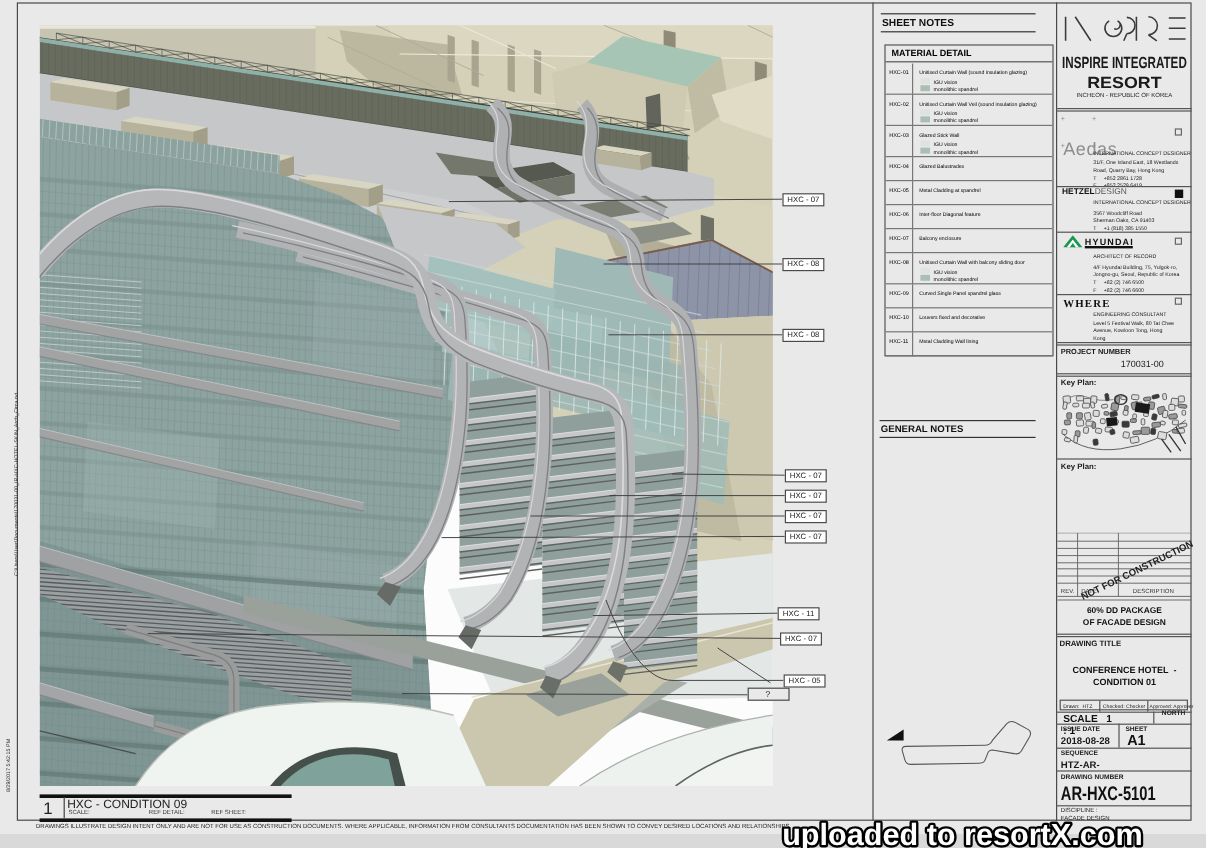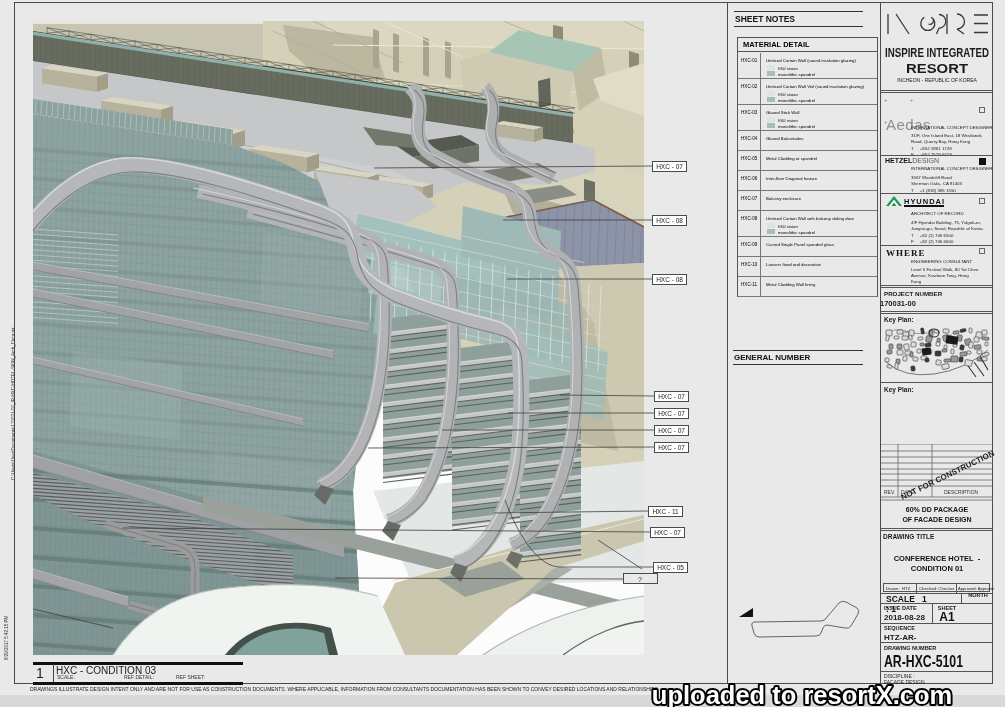--- a/index.html
+++ b/index.html
@@ -438,21 +438,21 @@
       </div>
       <div style="position:absolute;left:0;top:219px;width:139px;height:20px;border-bottom:1px solid #777">
         <div style="position:absolute;left:0;top:0;width:23px;height:20px;border-right:1px solid #777;font-size:4.6px;padding:5px 0 0 3px">HXC-10</div>
         <div style="position:absolute;left:28px;top:5px;width:110px;font-size:4.3px;line-height:5px;white-space:nowrap">Louvers fixed and decorative</div>
       </div>
       <div style="position:absolute;left:0;top:239px;width:139px;height:20px;border-bottom:1px solid #777">
         <div style="position:absolute;left:0;top:0;width:23px;height:20px;border-right:1px solid #777;font-size:4.6px;padding:5px 0 0 3px">HXC-11</div>
         <div style="position:absolute;left:28px;top:5px;width:110px;font-size:4.3px;line-height:5px;white-space:nowrap">Metal Cladding Wall lining</div>
       </div>
     </div>
-<div style="position:absolute;left:733px;top:350px;width:130px;border-top:1.5px solid #333;border-bottom:1.5px solid #333;font-weight:bold;font-size:8px;padding:2px 0 2px 1px;color:#111">GENERAL NUMBER</div>
+<div style="position:absolute;left:733px;top:350px;width:130px;border-top:1.5px solid #333;border-bottom:1.5px solid #333;font-weight:bold;font-size:8px;padding:2px 0 2px 1px;color:#111">GENERAL NOTES</div>
 <svg style="position:absolute;left:733px;top:600px" width="130" height="45" viewBox="0 0 130 45">
 <polygon points="6,17 20,8 20,17" fill="#111"></polygon>
 <path d="M 22,22 L 88,21 Q 92,21 94,17 L 106,3 Q 109,0 113,2 L 124,8 Q 127,10 125,14 L 118,26 Q 116,29 112,28 L 94,25 Q 91,25 90,28 L 88,33 Q 87,36 83,36 L 26,37 Q 22,37 21,33 L 19,26 Q 18,22 22,22 Z" fill="none" stroke="#555" stroke-width="0.9"></path>
 </svg>
 
 <svg style="position:absolute;left:884px;top:13px" width="106" height="22" viewBox="0 0 106 22">
 <g stroke="#3a3a3a" stroke-width="1.3" fill="none">
 <path d="M 4,1 L 4,21"></path>
 <path d="M 12,1 L 25,21"></path>
 <path d="M 47.3,4.4 A 7,7 0 1 1 40.3,4.4 M 47.3,4.4 A 3.3,3.3 0 0 1 44.5,11"></path>
@@ -504,21 +504,21 @@
     <div style="position:absolute;left:880px;top:245px;width:113px;border-top:1px solid #555"></div>
     <div style="position:absolute;left:886px;top:248px;font-size:9px;font-weight:bold;font-family:'Liberation Serif',serif;color:#111;letter-spacing:1px">WHERE</div>
     <div style="position:absolute;left:979px;top:248px;width:6px;height:6px;border:0.8px solid #666"></div>
     <div style="position:absolute;left:911px;top:259.0px;font-size:4.4px;font-weight:normal;color:#1a1a1a;white-space:nowrap">ENGINEERING  CONSULTANT</div>
     <div style="position:absolute;left:911px;top:267.0px;font-size:4.4px;font-weight:normal;color:#1a1a1a;white-space:nowrap">Level 5 Festival Walk, 80 Tat Chee</div>
     <div style="position:absolute;left:911px;top:273.2px;font-size:4.4px;font-weight:normal;color:#1a1a1a;white-space:nowrap">Avenue, Kowloon Tong, Hong</div>
     <div style="position:absolute;left:911px;top:279.4px;font-size:4.4px;font-weight:normal;color:#1a1a1a;white-space:nowrap">Kong</div>
     <div style="position:absolute;left:880px;top:285px;width:113px;border-top:1px solid #555"></div>
     <div style="position:absolute;left:880px;top:287px;width:113px;border-top:1px solid #555"></div>
     <div style="position:absolute;left:884px;top:290.0px;font-size:6.2px;font-weight:bold;color:#1a1a1a;white-space:nowrap">PROJECT NUMBER</div>
-    <div style="position:absolute;left:880px;top:299.0px;font-size:7.5px;font-weight:bold;color:#1a1a1a;white-space:nowrap">170031-00</div>
+    <div style="position:absolute;left:934px;top:299.0px;font-size:7.5px;font-weight:normal;color:#1a1a1a;white-space:nowrap">170031-00</div>
     <div style="position:absolute;left:880px;top:311px;width:113px;border-top:1px solid #555"></div>
     <div style="position:absolute;left:880px;top:313px;width:113px;border-top:1px solid #555"></div>
     <div style="position:absolute;left:884px;top:316.0px;font-size:6.5px;font-weight:bold;color:#1a1a1a;white-space:nowrap">Key Plan:</div>
     <svg style="position:absolute;left:884px;top:324px" width="106" height="56" viewBox="0 0 106 56">
       <path d="M 2,10 Q 12,3 22,7 T 44,9" fill="none" stroke="#444" stroke-width="0.5"></path>
       <path d="M 2,38 Q 20,54 50,50 Q 80,46 104,26" fill="none" stroke="#444" stroke-width="0.7"></path>
       <rect x="2" y="6" width="6" height="6" rx="1" fill="#dddddd" stroke="#3a3a3a" stroke-width="0.6" transform="rotate(-6 5.0 9.0)"></rect>
       <rect x="2" y="11" width="3" height="6" rx="1" fill="#dddddd" stroke="#3a3a3a" stroke-width="0.6" transform="rotate(9 3.5 14.0)"></rect>
       <rect x="5" y="20" width="4" height="5" rx="1" fill="#9a9a9a" stroke="#3a3a3a" stroke-width="0.6" transform="rotate(-2 7.0 22.5)"></rect>
       <rect x="3" y="26" width="5" height="4" rx="1" fill="#9a9a9a" stroke="#3a3a3a" stroke-width="0.6" transform="rotate(-3 5.5 28.0)"></rect>
@@ -643,21 +643,21 @@
       <text x="1" y="17" font-family="Liberation Sans" font-weight="bold" font-size="16.5" fill="#111" textLength="79" lengthAdjust="spacingAndGlyphs">AR-HXC-5101</text>
     </svg>
     <div style="position:absolute;left:880px;top:671px;width:113px;border-top:1px solid #555"></div>
     <div style="position:absolute;left:884px;top:673.0px;font-size:5px;font-weight:normal;color:#1a1a1a;white-space:nowrap">DISCIPLINE :</div>
     <div style="position:absolute;left:884px;top:678.8px;font-size:5px;font-weight:normal;color:#1a1a1a;white-space:nowrap">FACADE DESIGN</div>
 
 <div style="position:absolute;left:33px;top:662px;width:210px;height:2.5px;background:#111"></div>
 <div style="position:absolute;left:33px;top:682px;width:210px;height:2.5px;background:#111"></div>
 <div style="position:absolute;left:36px;top:665px;font-size:14px;color:#222">1</div>
 <div style="position:absolute;left:53px;top:664px;height:18px;border-left:1px solid #444"></div>
-<div style="position:absolute;left:56px;top:664.5px;font-size:10px;color:#222;white-space:nowrap">HXC - CONDITION 03</div>
+<div style="position:absolute;left:56px;top:664.5px;font-size:10px;color:#222;white-space:nowrap">HXC - CONDITION 09</div>
 <div style="position:absolute;left:57px;top:674px;font-size:5px;color:#333">SCALE:</div>
 <div style="position:absolute;left:124px;top:674px;font-size:5px;color:#333">REF DETAIL:</div>
 <div style="position:absolute;left:176px;top:674px;font-size:5px;color:#333">REF SHEET:</div>
 
 <div style="position:absolute;left:30px;top:686px;font-size:5px;color:#222;white-space:nowrap">DRAWINGS ILLUSTRATE DESIGN INTENT ONLY AND ARE NOT FOR USE AS CONSTRUCTION DOCUMENTS. WHERE APPLICABLE, INFORMATION FROM CONSULTANTS DOCUMENTATION HAS BEEN SHOWN TO CONVEY DESIRED LOCATIONS AND RELATIONSHIPS.</div>
 <div style="position:absolute;left:11px;top:480px;font-size:4.5px;color:#333;transform:rotate(-90deg);transform-origin:0 0;white-space:nowrap">C:\Users\User\Documents\170031-00_IR-HXC-HOTEL-SKIN_Arch_Circa.rvt</div>
     <div style="position:absolute;left:4px;top:660px;font-size:4.5px;color:#333;transform:rotate(-90deg);transform-origin:0 0;white-space:nowrap">8/29/2017 5:42:15 PM</div>
 <svg style="position:absolute;left:0;top:0" width="1005" height="707" viewBox="0 0 1005 707">
       <text x="802" y="704" text-anchor="middle" font-family="Liberation Sans" font-size="25.5" font-weight="bold" fill="#fff" stroke="#000" stroke-width="4" stroke-linejoin="round" paint-order="stroke">uploaded to resortX.com</text>
     </svg>

